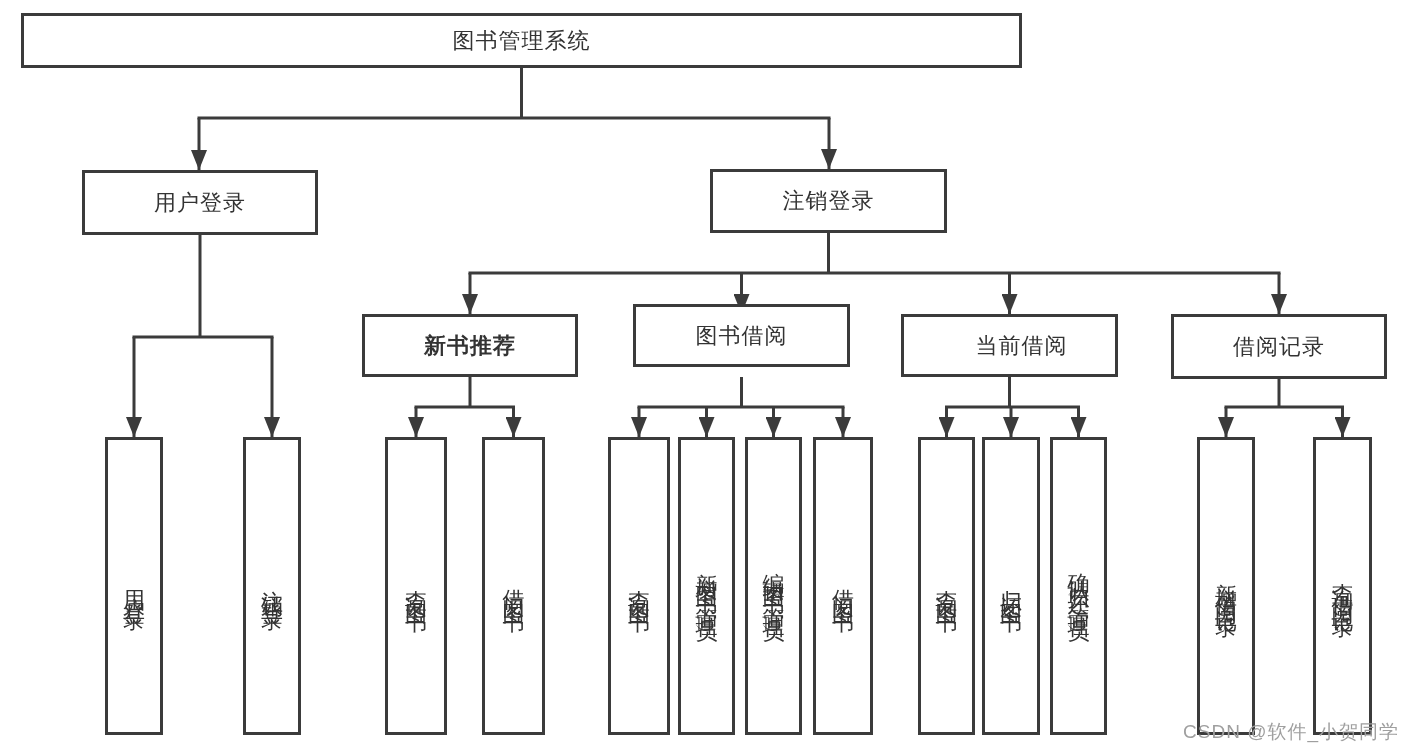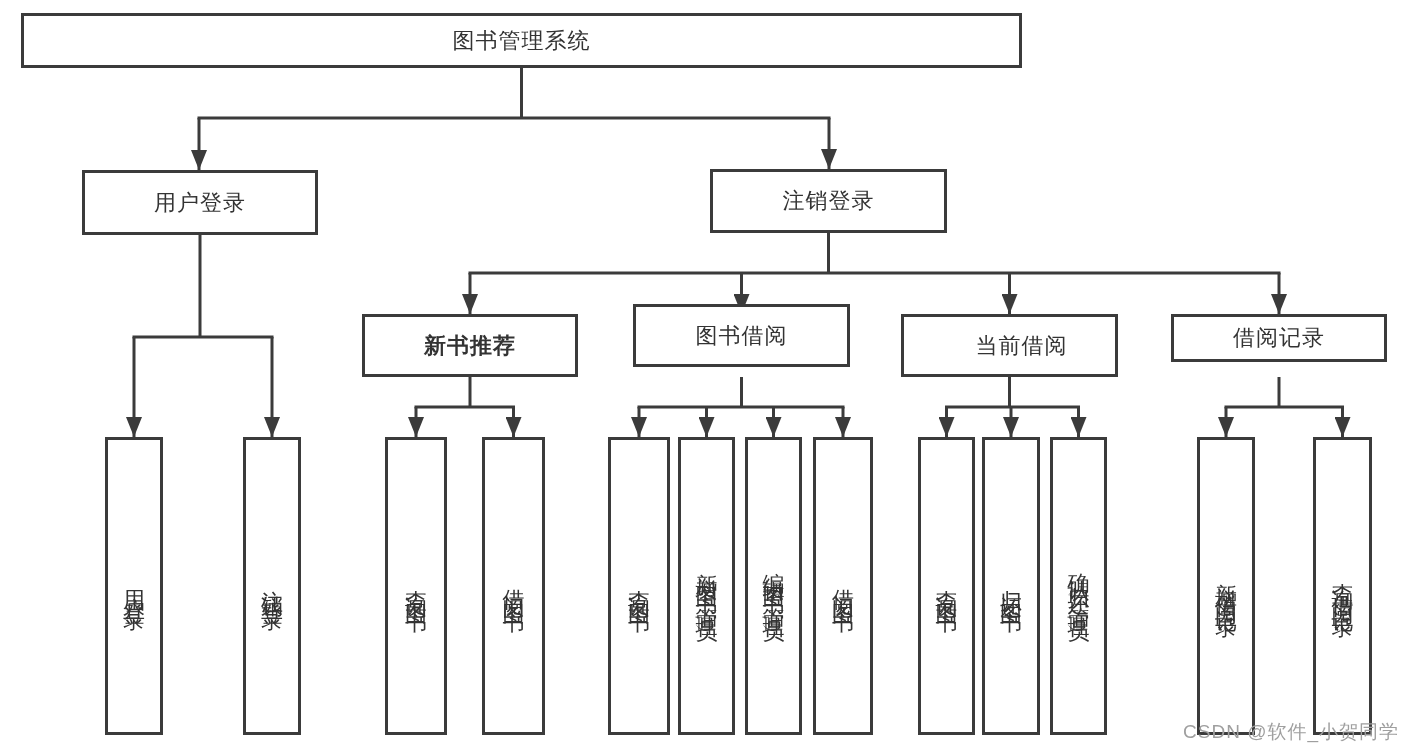--- a/index.html
+++ b/index.html
@@ -119,21 +119,21 @@
 
   <div class="box" style="left:362px; top:314px; width:216px; height:63px;font-weight:bold;">
     <span>新书推荐</span>
   </div>
   <div class="box" style="left:633px; top:304px; width:217px; height:63px;">
     <span>图书借阅</span>
   </div>
   <div class="box" style="left:901px; top:314px; width:217px; height:63px;padding-left:24px;">
     <span>当前借阅</span>
   </div>
-  <div class="box" style="left:1171px; top:314px; width:216px; height:48px;">
+  <div class="box" style="left:1171px; top:314px; width:216px; height:65px;">
     <span>借阅记录</span>
   </div>
 
   <div class="box leaf" style="left:105px; top:437px; width:58px; height:298px;">
     <span>用户登录</span>
   </div>
   <div class="box leaf" style="left:243px; top:437px; width:58px; height:298px;">
     <span>注销登录</span>
   </div>
 

